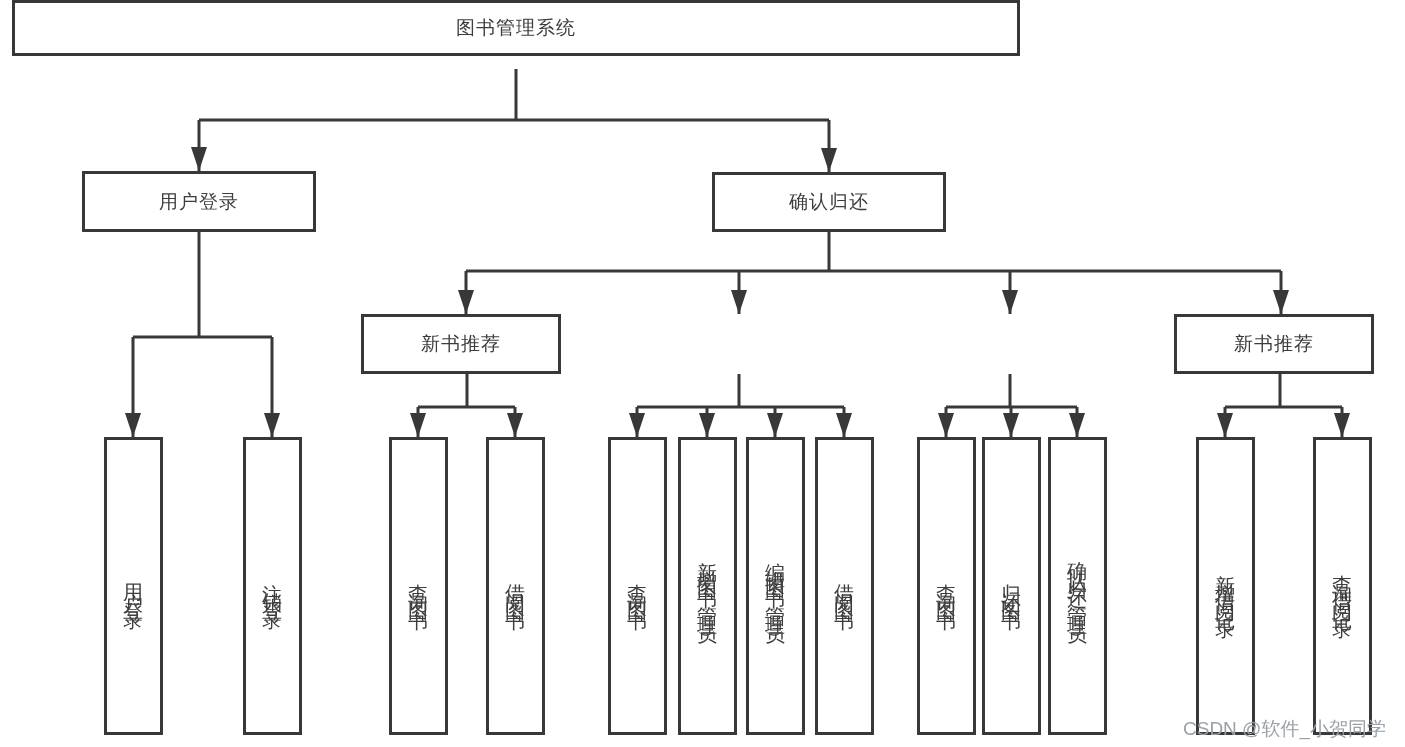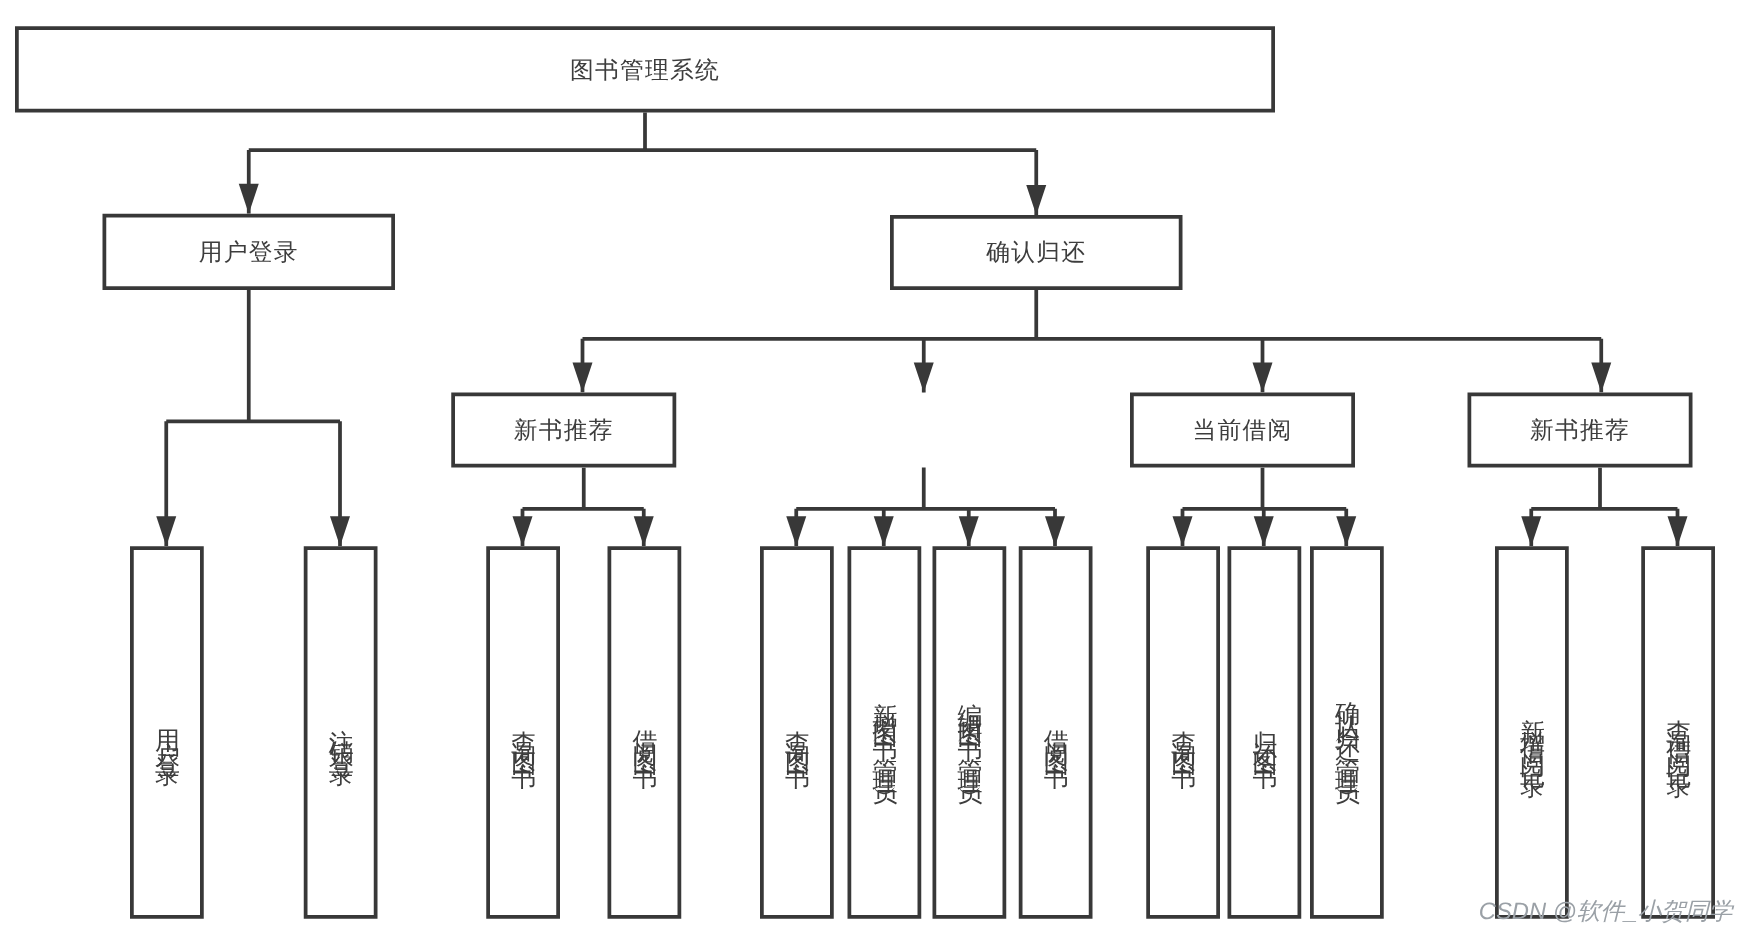--- a/index.html
+++ b/index.html
@@ -44,32 +44,31 @@
     letter-spacing: 9px;
     line-height: 1;
   }
   .leaf {
     top: 437px;
     width: 59px;
     height: 298px;
   }
   .lvl3 {
     top: 314px;
-    width: 180px;
+    width: 200px;
     height: 60px;
   }
   .watermark {
     position: absolute;
     left: 1183px;
     top: 716px;
     z-index: 3;
     font-size: 19px;
     color: #9aa0a6;
     white-space: nowrap;
-    font-style: italic;
   }
 </style>
 </head>
 <body>
 
 <div class="canvas">
 
   <svg class="connectors" width="1405" height="747" viewBox="0 0 1405 747">
     <defs>
       <polygon id="ah" points="-8,-24 8,-24 0,0"></polygon>
@@ -106,36 +105,33 @@
       <use href="#ah" x="775" y="437"></use>
       <use href="#ah" x="844" y="437"></use>
       <use href="#ah" x="946" y="437"></use>
       <use href="#ah" x="1011" y="437"></use>
       <use href="#ah" x="1077" y="437"></use>
       <use href="#ah" x="1225" y="437"></use>
       <use href="#ah" x="1342" y="437"></use>
     </g>
   </svg>
 
-  <div class="node h" style="left:12px;top:21px;width:1008px;height:69px">
+  <div class="node h" style="left:12px;top:0;width:1008px;height:56px">
     <span>图书管理系统</span>
   </div>
 
   <div class="node h" style="left:82px;top:171px;width:234px;height:61px">
     <span>用户登录</span>
   </div>
   <div class="node h" style="left:712px;top:172px;width:234px;height:60px">
     <span>确认归还</span>
   </div>
 
   <div class="node h lvl3" style="left:361px">
     <span>新书推荐</span>
-  </div>
-  <div class="node h lvl3" style="left:904px">
-    <span>当前借阅</span>
   </div>
   <div class="node h lvl3" style="left:1174px">
     <span>新书推荐</span>
   </div>
 
   <div class="node v leaf" style="left:104px">
     <span>用户登录</span>
   </div>
   <div class="node v leaf" style="left:243px">
     <span>注销登录</span>

